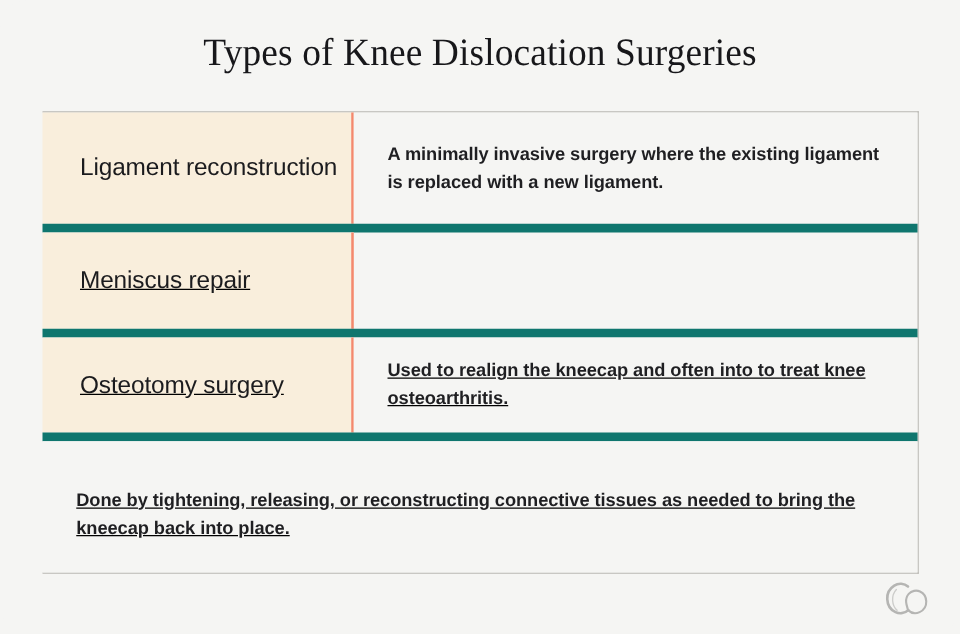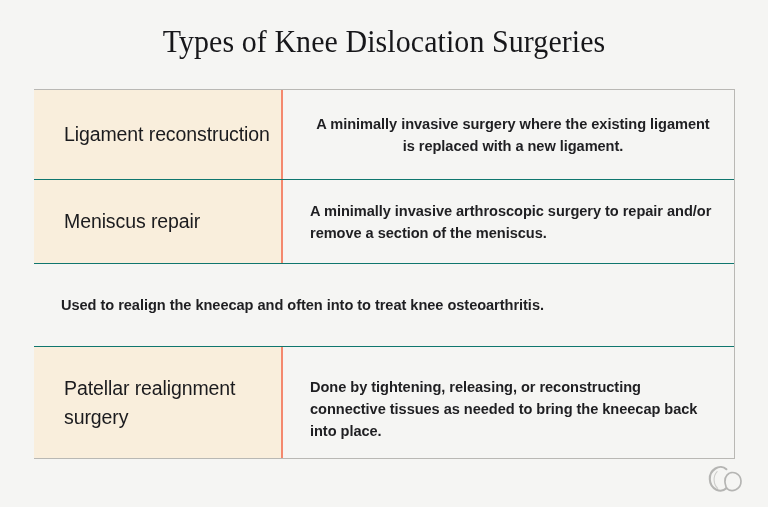--- a/index.html
+++ b/index.html
@@ -53,21 +53,22 @@
     background: #f5f5f3;
   }
 
   .row {
     position: relative;
     display: flex;
     box-sizing: border-box;
     width: 100%;
   }
   .row + .row {
-    border-top: 1px solid #0f766e;
+    border-top: 7px solid #0f766e;
+    text-decoration: underline;
   }
 
   .row-0 { height: 89px; }
   .row-1 { height: 84px; }
   .row-2 { height: 83px; }
   .row-3 { height: 112px; }
 
   .cell-term {
     box-sizing: border-box;
     width: 249px;
@@ -98,21 +99,21 @@
 
   .desc-text {
     font-size: 14.6px;
     line-height: 22px;
     font-weight: 600;
     color: #1f1f22;
     letter-spacing: -0.05px;
   }
 
   
-  .row-0 .desc-text { margin-top: 1px; text-align: center; }
+  .row-0 .desc-text { margin-top: 1px; }
   .row-3 .desc-text { margin-top: 12px; }
 
   
   .watermark {
     position: absolute;
     left: 704px;
     top: 464px;
     width: 48px;
     height: 34px;
     opacity: 0.62;
@@ -134,35 +135,32 @@
       </div>
       <div class="cell-desc">
         <span class="desc-text">A minimally invasive surgery where the existing ligament is replaced with a new ligament.</span>
       </div>
     </div>
 
     <div class="row row-1">
       <div class="cell-term">
         <span class="term-text">Meniscus repair</span>
       </div>
-      <div class="cell-desc">
-        <span class="desc-text">A minimally invasive arthroscopic surgery to repair and/or remove a section of the meniscus.</span>
-      </div>
     </div>
 
     <div class="row row-2">
+      <div class="cell-term">
+        <span class="term-text">Osteotomy surgery</span>
+      </div>
       <div class="cell-desc">
         <span class="desc-text">Used to realign the kneecap and often into to treat knee osteoarthritis.</span>
       </div>
     </div>
 
     <div class="row row-3">
-      <div class="cell-term">
-        <span class="term-text">Patellar realignment surgery</span>
-      </div>
       <div class="cell-desc">
         <span class="desc-text">Done by tightening, releasing, or reconstructing connective tissues as needed to bring the kneecap back into place.</span>
       </div>
     </div>
 
   </div>
 
   <div class="watermark">
     <svg width="48" height="34" viewBox="0 0 48 34" xmlns="http://www.w3.org/2000/svg">
 

